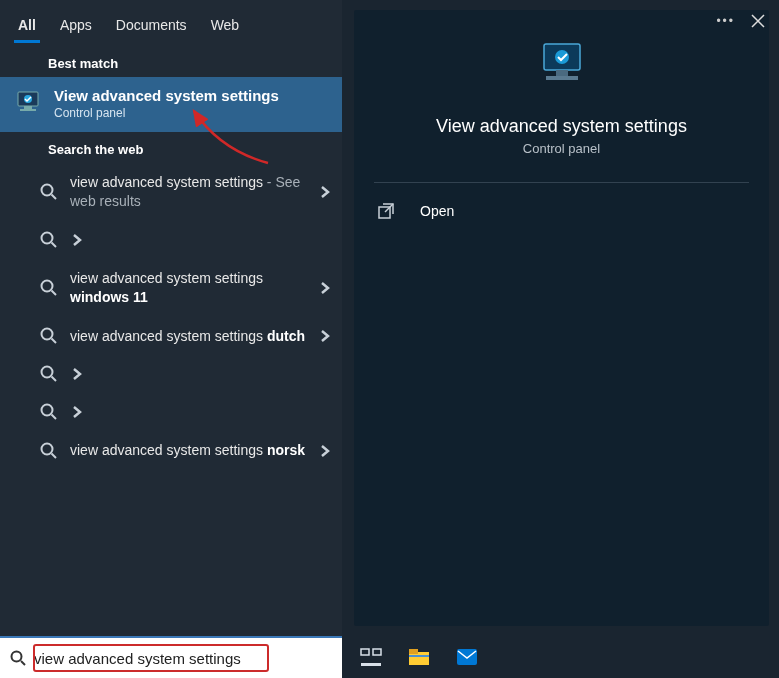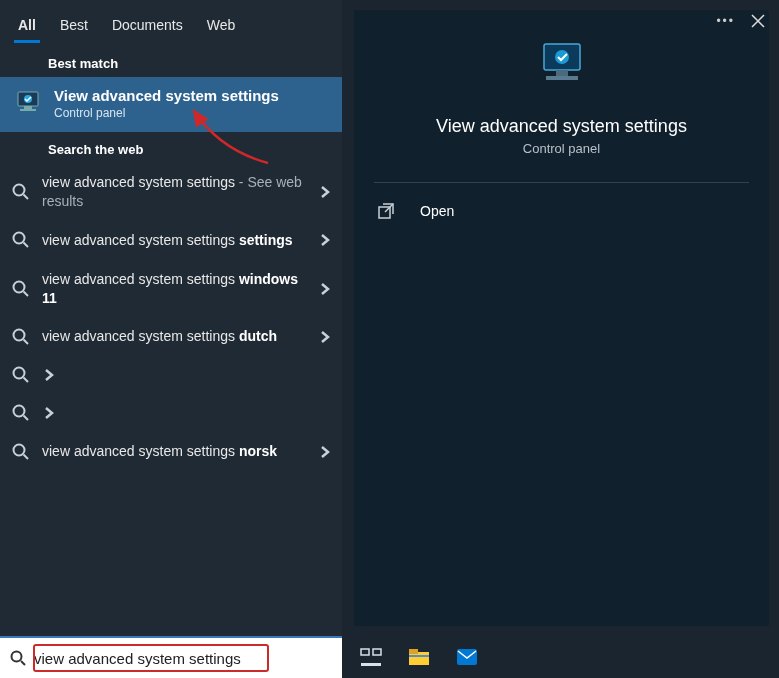--- a/index.html
+++ b/index.html
@@ -86,21 +86,21 @@
   }
   .bm-title { font-weight: 600; font-size: 15px; }
   .bm-sub { font-size: 12px; color: #d6e4f0; margin-top: 2px; }
   .arrow-annot {
     position: absolute;
     left: 180px;
     top: 28px;
     pointer-events: none;
   }
 
-  .results { flex: 1; overflow-y: auto; }
+  .results { flex: 1; overflow-y: auto; margin-left: 28px; }
   .result {
     display: flex;
     align-items: center;
     padding: 10px 10px 10px 12px;
     gap: 12px;
     cursor: pointer;
   }
   .r-icon {
     width: 18px; height: 18px;
     flex-shrink: 0;
@@ -207,21 +207,21 @@
   }
   .tb-icon { width: 22px; height: 22px; cursor: pointer; }
 </style>
 </head>
 <body>
 
 <div class="panel">
   <div class="left-col">
     <div class="tabs">
       <div class="tab active">All</div>
-      <div class="tab">Best</div>
+      <div class="tab">Apps</div>
       <div class="tab">Documents</div>
       <div class="tab">Web</div>
     </div>
     <div class="tabs-right">
       <span class="dots">•••</span>
       <svg class="close-x" viewBox="0 0 14 14">
           <path d="M1 1 L13 13 M13 1 L1 13"></path>
         </svg>
     </div>
 
@@ -262,21 +262,20 @@
           <div class="r-text"><span>view advanced system settings</span><span class="dim"> - See web results</span></div>
           <svg class="r-chev" viewBox="0 0 14 14">
             <path d="M4 2 L10 7 L4 12"></path>
           </svg>
         </div>
         <div class="result">
           <svg class="r-icon" viewBox="0 0 18 18">
             <circle cx="7" cy="7" r="5.5"></circle>
             <path d="M11.5 11.5 L16 16"></path>
           </svg>
-          <div class="r-text"><span>view advanced system settings </span><span class="bold">settings</span></div>
           <svg class="r-chev" viewBox="0 0 14 14">
             <path d="M4 2 L10 7 L4 12"></path>
           </svg>
         </div>
         <div class="result">
           <svg class="r-icon" viewBox="0 0 18 18">
             <circle cx="7" cy="7" r="5.5"></circle>
             <path d="M11.5 11.5 L16 16"></path>
           </svg>
           <div class="r-text"><span>view advanced system settings </span><span class="bold">windows 11</span></div>

